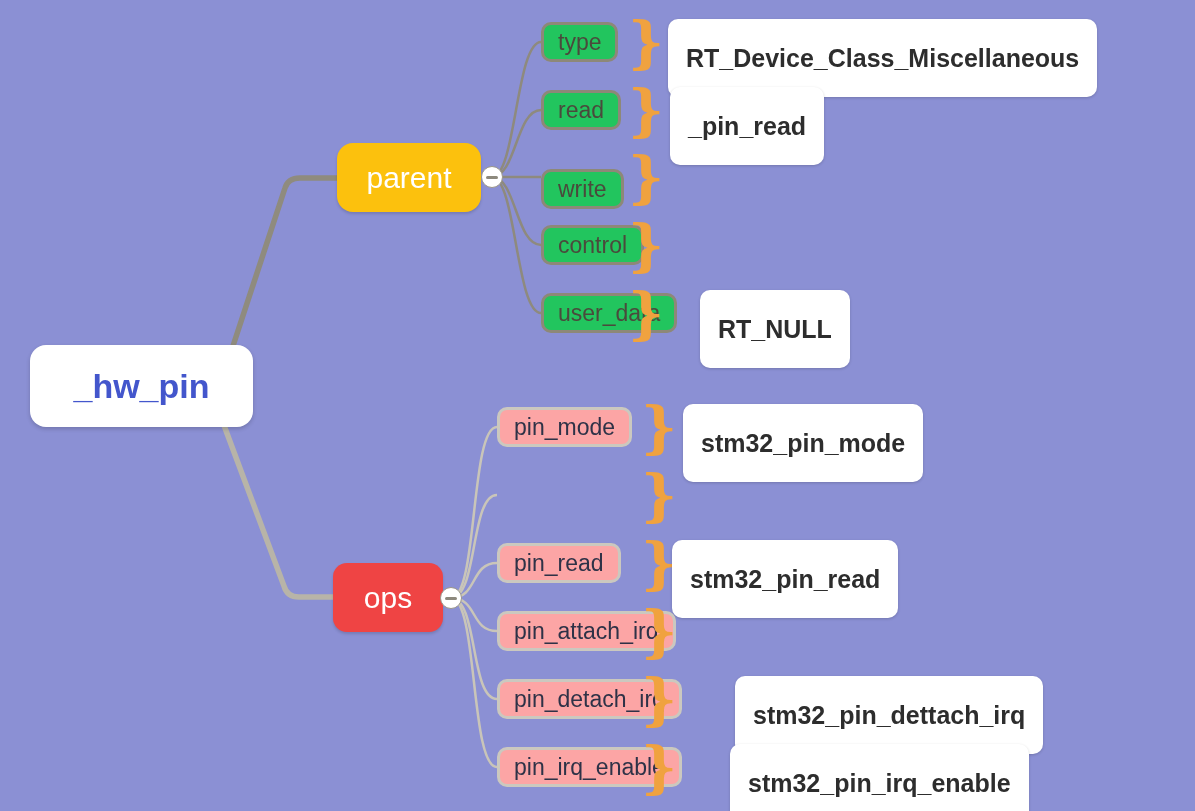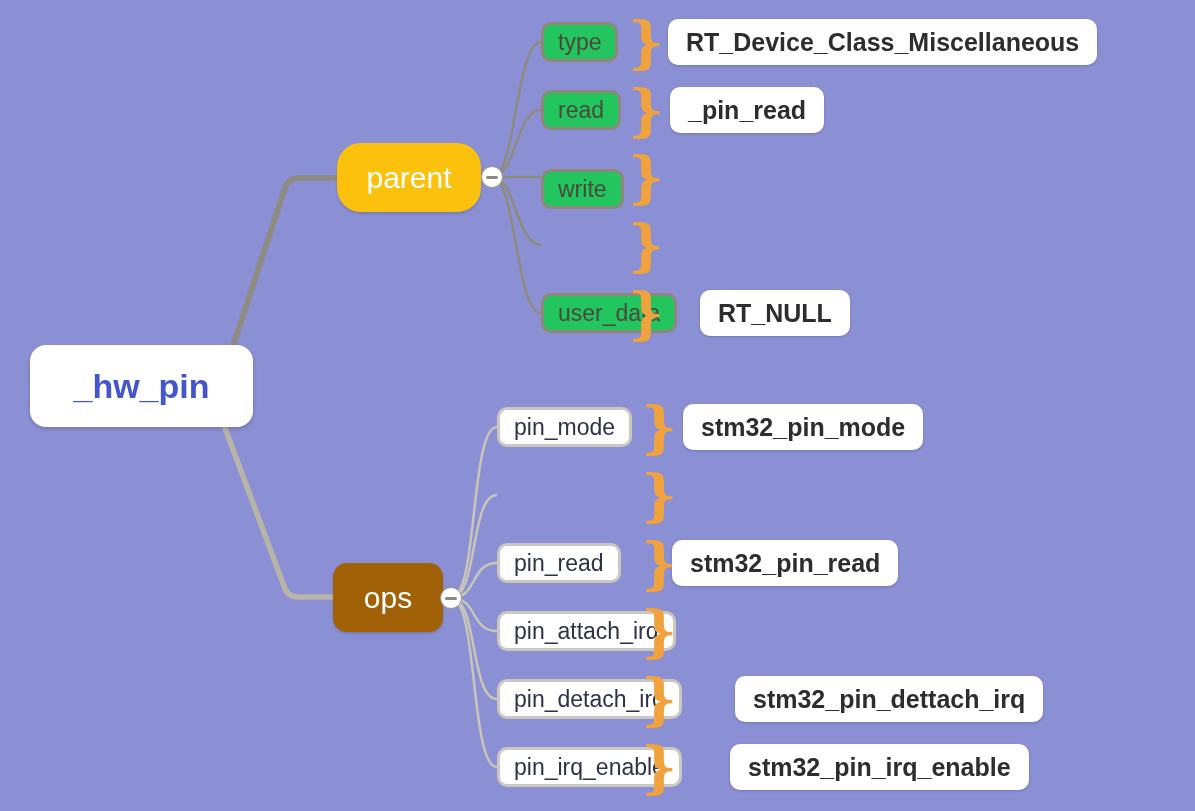--- a/index.html
+++ b/index.html
@@ -27,27 +27,27 @@
     box-sizing:border-box;
   }
   .root-node{
     left:30px;top:345px;width:223px;height:82px;
     background:#ffffff;border-radius:16px;
     color:#4356cc;font-size:34px;font-weight:bold;
     box-shadow:0 2px 4px rgba(0,0,0,0.18);
   }
   .branch-parent{
     left:337px;top:143px;width:144px;height:69px;
-    background:#fcc10d;border-radius:24px;
+    background:#fcc10d;border-radius:16px;
     color:#ffffff;font-size:30px;
     box-shadow:0 2px 3px rgba(0,0,0,0.15);
   }
   .branch-ops{
     left:333px;top:563px;width:110px;height:69px;
-    background:#a16207;border-radius:14px;
+    background:#ef4444;border-radius:14px;
     color:#ffffff;font-size:30px;
     box-shadow:0 2px 3px rgba(0,0,0,0.15);
   }
   .key{
     position:absolute;
     height:40px;
     display:flex;align-items:center;justify-content:center;
     padding:0 14px;
     border-radius:10px;
     font-size:23px;
@@ -55,29 +55,29 @@
     white-space:nowrap;
   }
   .key.yellow{
     left:541px;
     background:#22c55e;
     border:3px solid #8d8878;
     color:#4a4a3c;
   }
   .key.blue{
     left:497px;
-    background:#ffffff;
+    background:#fca5a5;
     border:3px solid #cbc8bf;
     color:#2e3247;
   }
   .value{
     position:absolute;
     height:46px;
     display:flex;align-items:center;justify-content:center;
-    padding:0 18px;
+    padding:16px 18px;
     border-radius:10px;
     background:#ffffff;
     color:#2d2d2d;
     font-size:25px;font-weight:bold;
     white-space:nowrap;
     box-shadow:0 1px 3px rgba(0,0,0,0.18);
   }
   .brace{
     position:absolute;
     font-family:"DejaVu Serif", serif;
@@ -150,20 +150,21 @@
   <span class="brace pbrace p0">}</span>
   <div class="value pv0 p0">RT_Device_Class_Miscellaneous</div>
 
   <div class="key yellow p1">read</div>
   <span class="brace pbrace p1">}</span>
   <div class="value pv1 p1">_pin_read</div>
 
   <div class="key yellow p2">write</div>
   <span class="brace pbrace p2">}</span>
 
+  <div class="key yellow p3">control</div>
   <span class="brace pbrace p3">}</span>
 
   <div class="key yellow p4">user_data</div>
   <span class="brace pbrace p4">}</span>
   <div class="value pv4 p4">RT_NULL</div>
 
   <div class="node branch-ops">ops</div>
   <div class="collapse" style="left:440px;top:587px;">
     <span class="minus"></span>
   </div>

